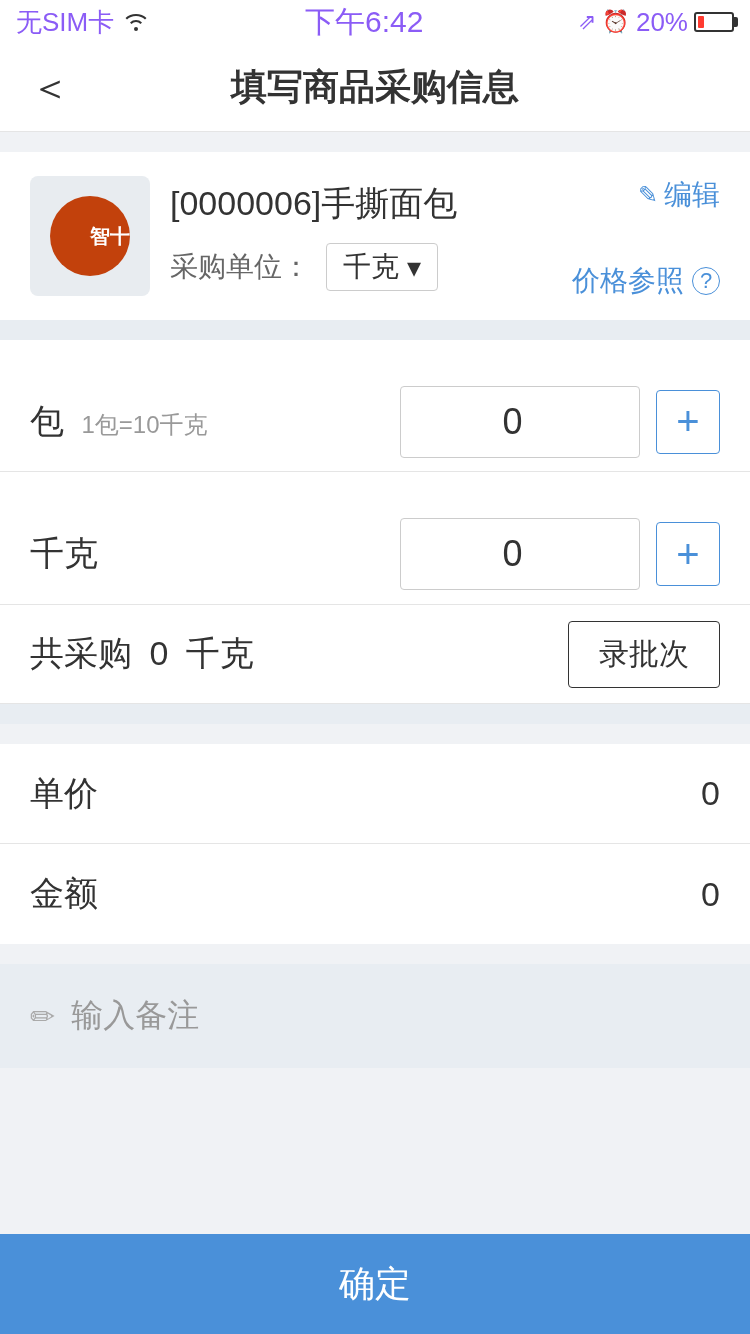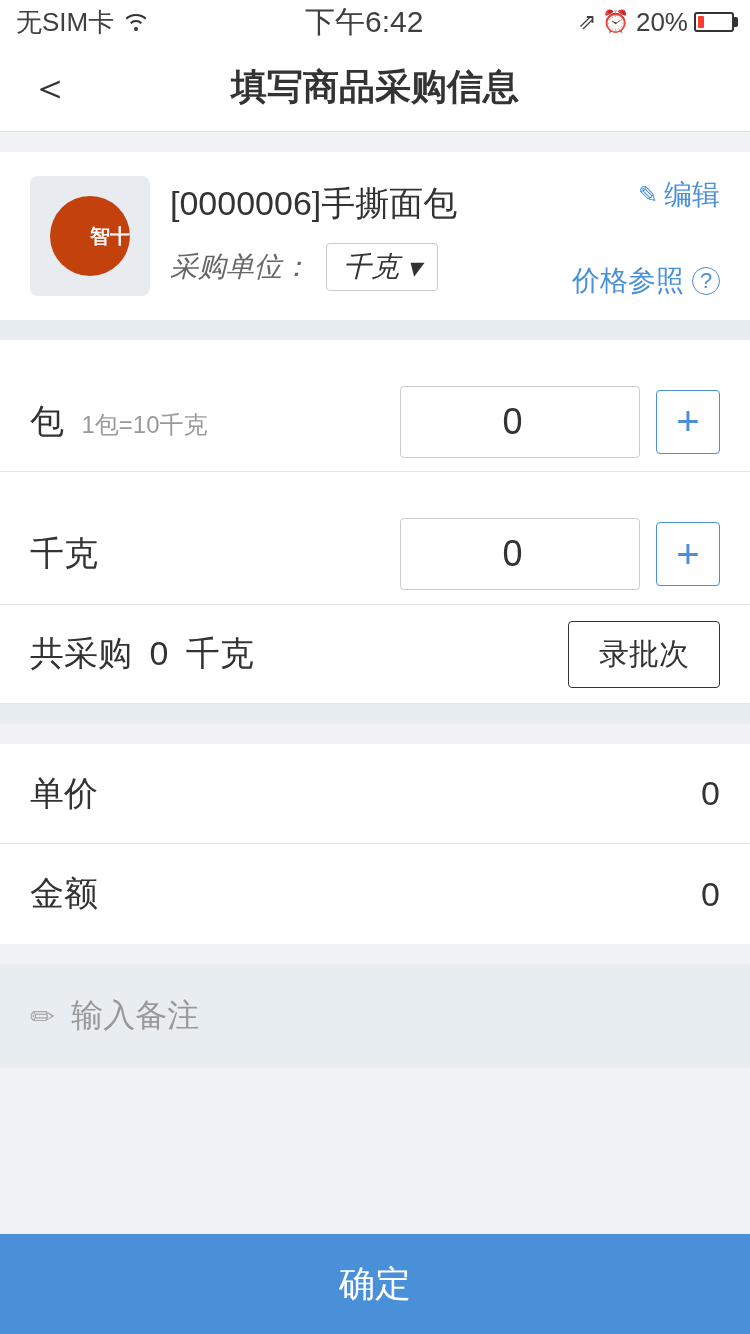--- a/index.html
+++ b/index.html
@@ -16,21 +16,21 @@
     
     .status-bar {
       width: 750px;
       height: 44px;
       background: #fff;
       display: flex;
       align-items: center;
       justify-content: space-between;
       padding: 0 16px;
       font-size: 26px;
-      color: #404040;
+      color: #8b5cf6;
     }
     .status-left {
       display: flex;
       align-items: center;
       gap: 8px;
     }
     .status-center {
       font-size: 30px;
       font-weight: 500;
     }
@@ -136,21 +136,20 @@
       font-weight: 500;
       color: #333;
       margin-bottom: 16px;
     }
     .product-unit-row {
       display: flex;
       align-items: center;
       gap: 16px;
       font-size: 28px;
       color: #666;
-      font-style: italic;
     }
     .unit-selector {
       border: 1px solid #ccc;
       border-radius: 4px;
       padding: 4px 16px;
       font-size: 28px;
       color: #333;
       background: #fff;
       display: flex;
       align-items: center;

